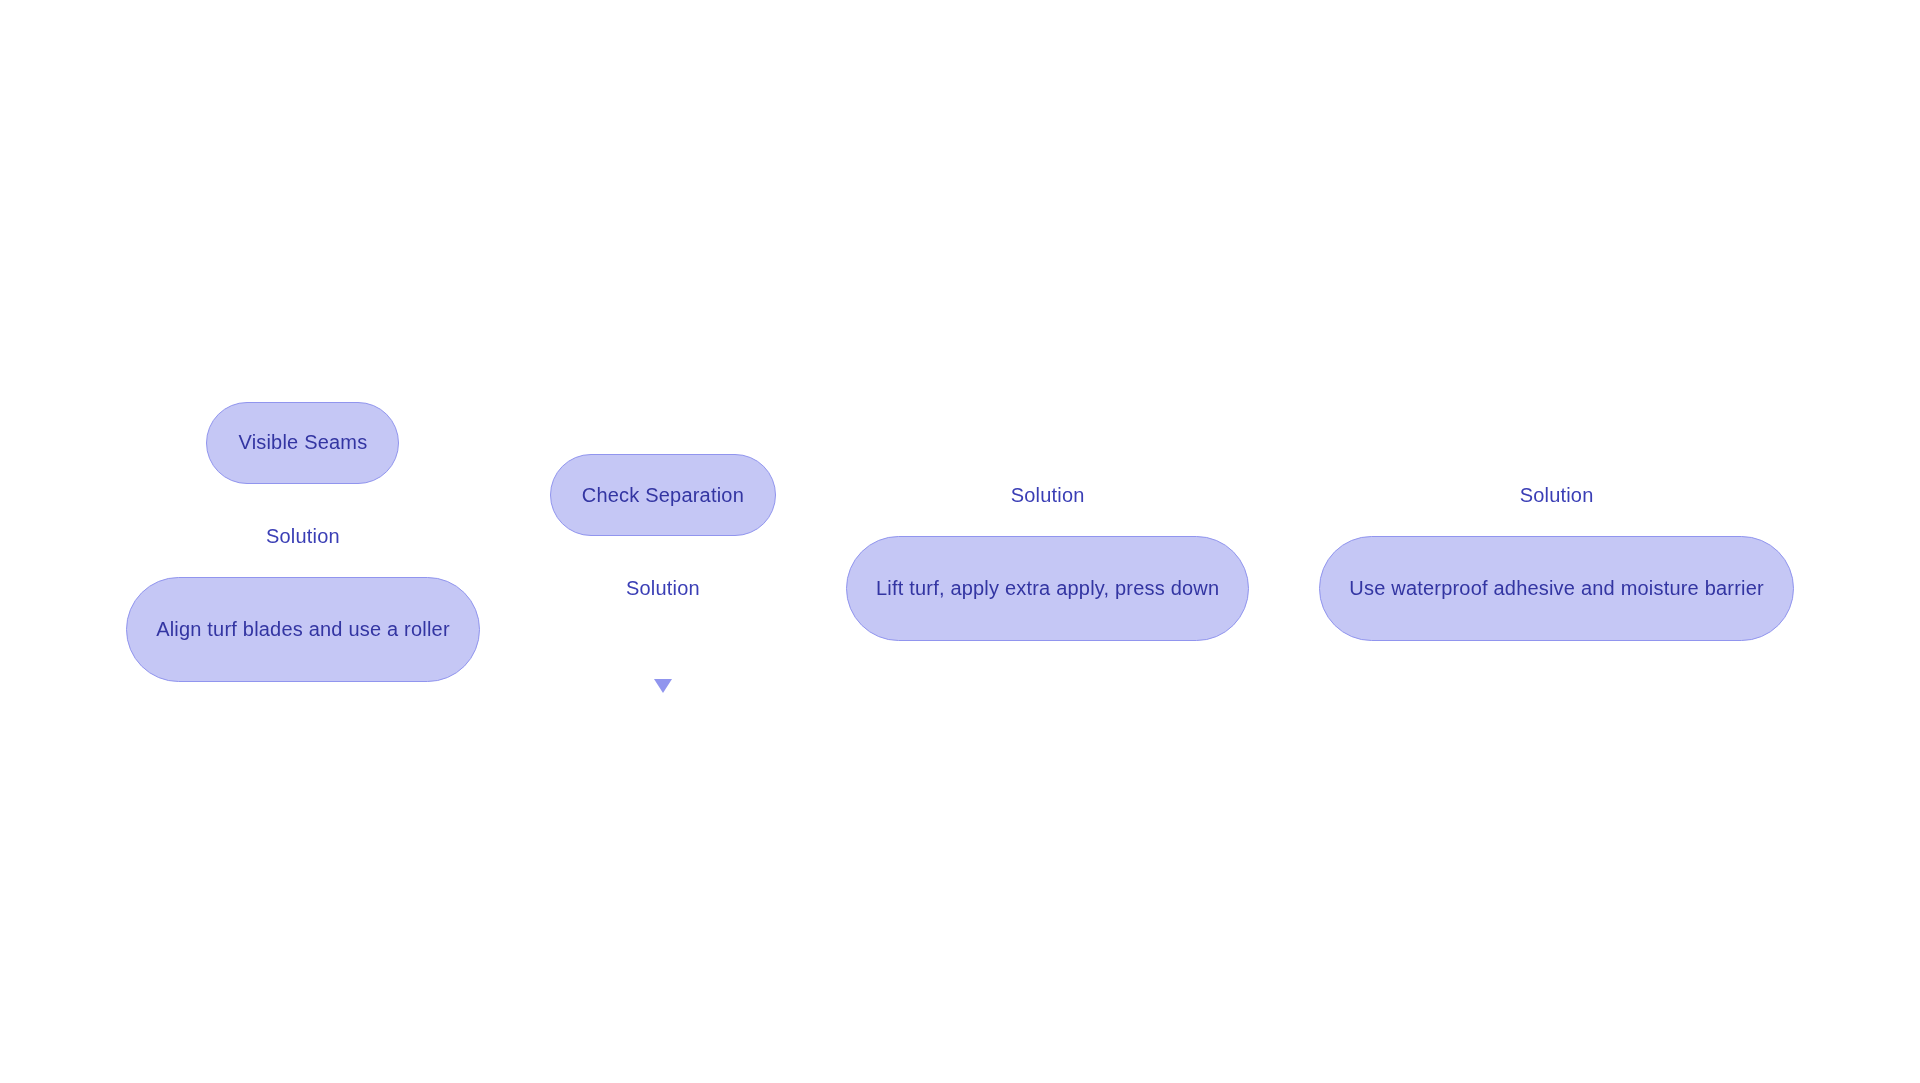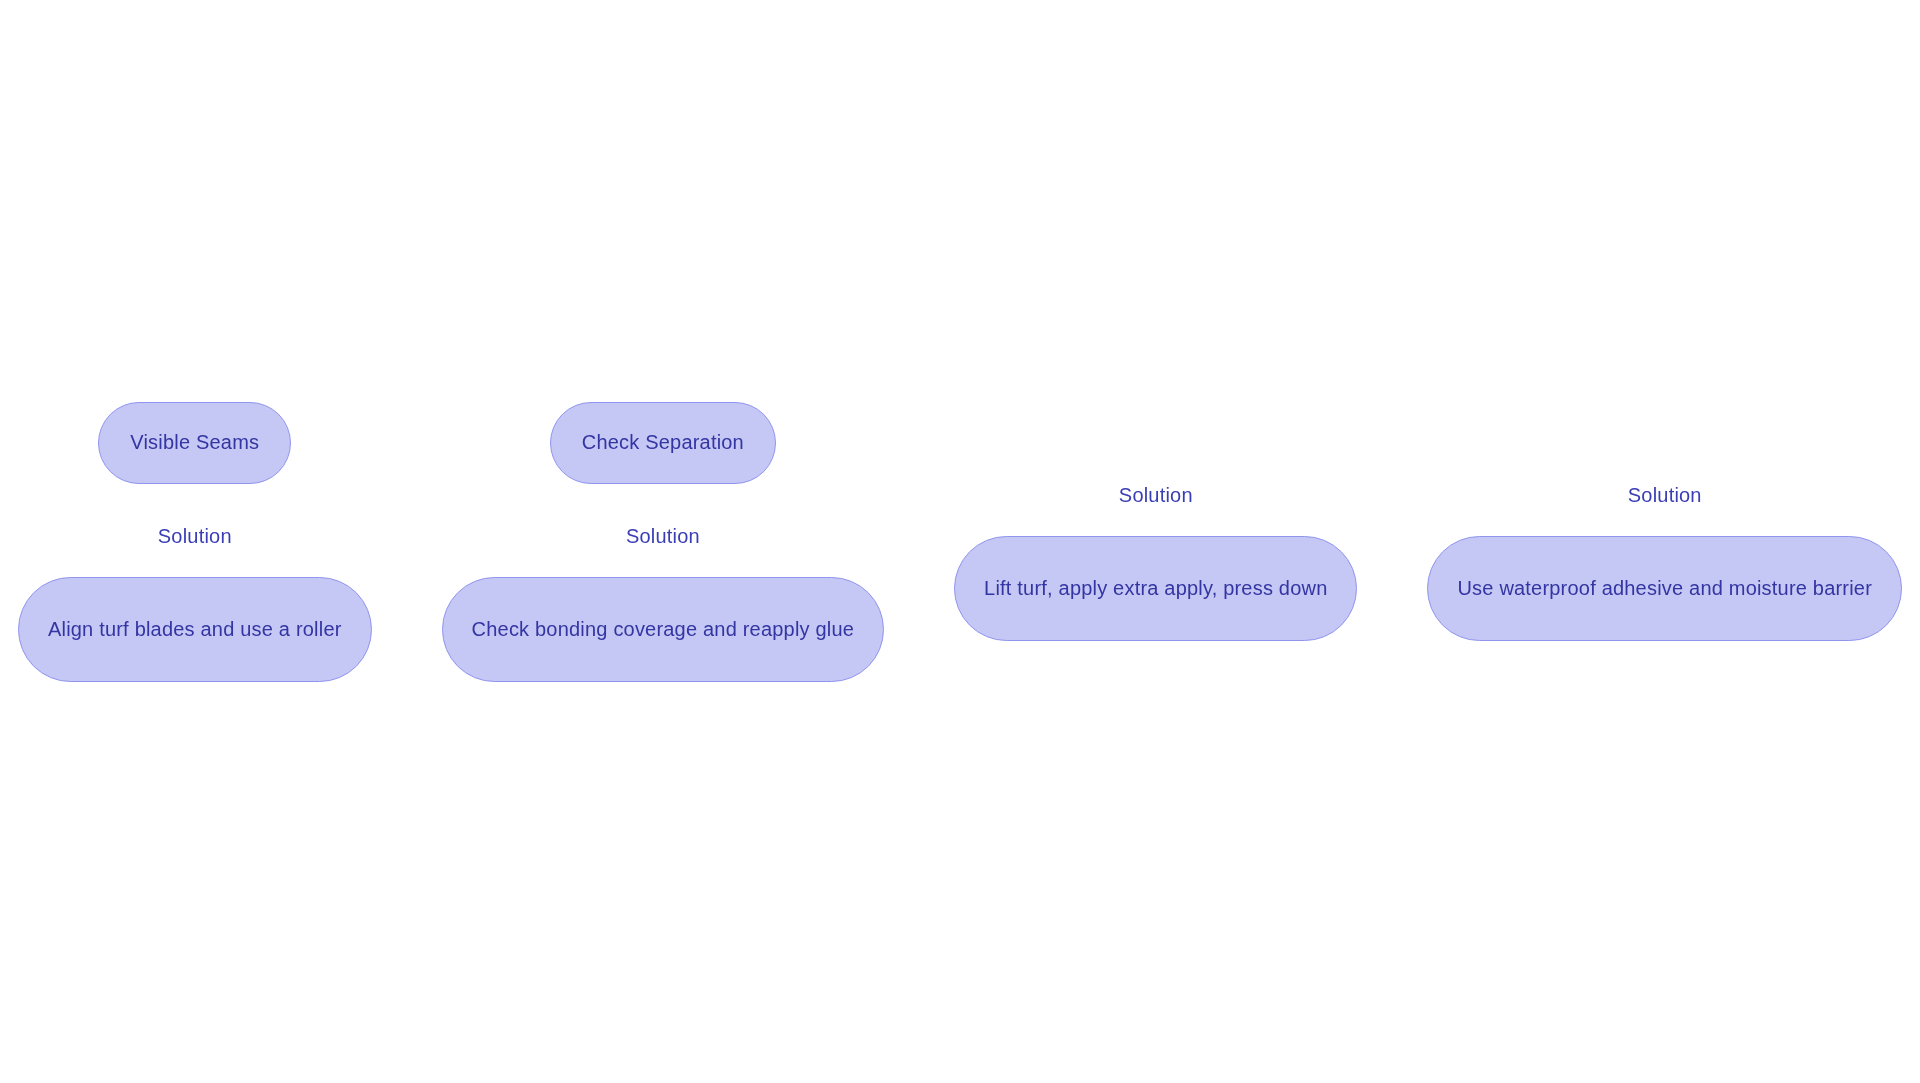--- a/index.html
+++ b/index.html
@@ -102,23 +102,20 @@
   <div class="flow-column">
     <div class="node problem">
       <span>Check Separation</span>
     </div>
     <div class="edge">
       <div class="edge-seg top"></div>
       <div class="edge-label">Solution</div>
       <div class="edge-seg bottom"></div>
       <div class="arrowhead"></div>
     </div>
-    <div class="node solution">
-      <span>Check bonding coverage and reapply glue</span>
-    </div>
   </div>
 
   <div class="flow-column">
     <div class="edge">
       <div class="edge-seg top"></div>
       <div class="edge-label">Solution</div>
       <div class="edge-seg bottom"></div>
       <div class="arrowhead"></div>
     </div>
     <div class="node solution">

